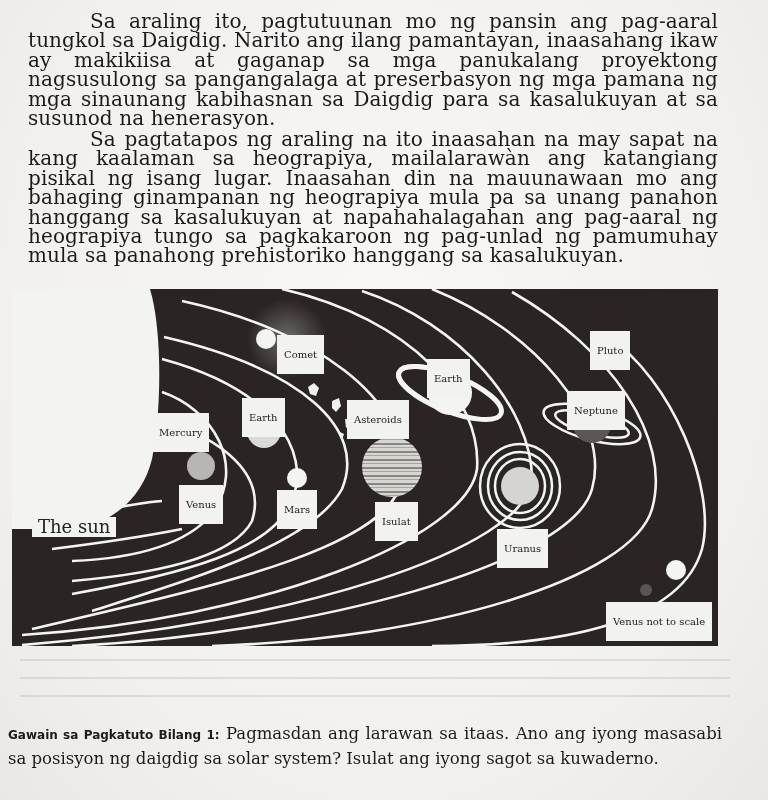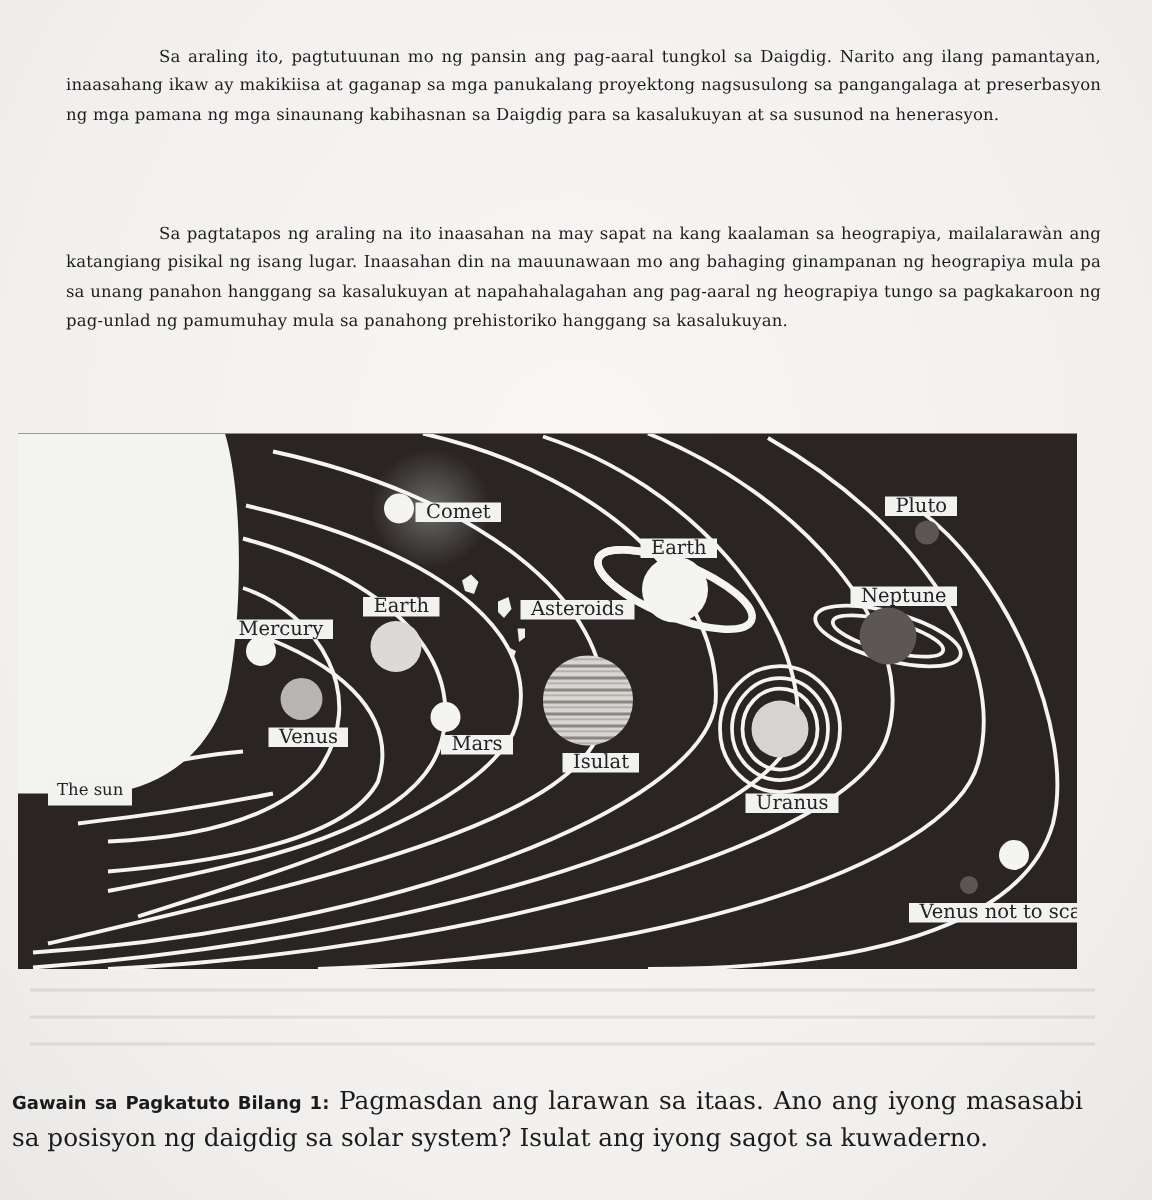--- a/index.html
+++ b/index.html
@@ -18,25 +18,25 @@
     .page {
       position: absolute;
       inset: 0;
       background:
         radial-gradient(ellipse at 50% 40%, #f8f7f5 0%, #f1f0ee 70%, #e9e8e6 100%);
     }
     .para {
       position: absolute;
       left: 28px;
       width: 690px;
-      font-size: 11px;
+      font-size: 20px;
       line-height: 19.4px;
       text-align: justify;
       letter-spacing: 0.1px;
-      margin: 16px;
+      margin: 0;
     }
     .para .indent {
       display: inline-block;
       width: 62px;
     }
     #para1 { top: 12px; }
     #para2 { top: 130px; }
 
     .diagram {
       position: absolute;
@@ -47,28 +47,28 @@
       background: #2a2524;
       overflow: hidden;
     }
     .diagram svg { position: absolute; left: 0; top: 0; }
 
     .lbl {
       position: absolute;
       background: #f2f2f0;
       color: #222;
       font-family: "DejaVu Serif", serif;
-      font-size: 13px;
+      font-size: 10px;
       line-height: 13px;
-      padding: 0 7px;
+      padding: 13px 7px;
       white-space: nowrap;
       text-align: center;
     }
     .lbl.sun {
-      font-size: 11px;
+      font-size: 18px;
       line-height: 20px;
       padding: 0 6px;
     }
 
     .activity {
       position: absolute;
       left: 8px;
       top: 722px;
       width: 714px;
       font-size: 16.5px;
@@ -176,21 +176,21 @@
     </svg>
 
     <div class="lbl" style="left:265px; top:46px;">Comet</div>
     <div class="lbl" style="left:415px; top:70px;">Earth</div>
     <div class="lbl" style="left:578px; top:42px;">Pluto</div>
     <div class="lbl" style="left:555px; top:102px;">Neptune</div>
     <div class="lbl" style="left:230px; top:109px;">Earth</div>
     <div class="lbl" style="left:335px; top:111px;">Asteroids</div>
     <div class="lbl" style="left:140px; top:124px;">Mercury</div>
     <div class="lbl" style="left:167px; top:196px;">Venus</div>
-    <div class="lbl" style="left:282px; top:201px;">Mars</div>
+    <div class="lbl" style="left:265px; top:201px;">Mars</div>
     <div class="lbl" style="left:363px; top:213px;">Isulat</div>
     <div class="lbl sun" style="left:20px; top:228px;" class-extra="sun">The sun</div>
     <div class="lbl" style="left:485px; top:240px;">Uranus</div>
     <div class="lbl" style="left:594px; top:313px;">Venus not to scale</div>
   </div>
 
   <svg class="faint-lines" width="768" height="60">
     <g stroke="#000" stroke-width="2">
       <line x1="20" y1="10" x2="730" y2="10"></line>
       <line x1="20" y1="28" x2="730" y2="28"></line>

